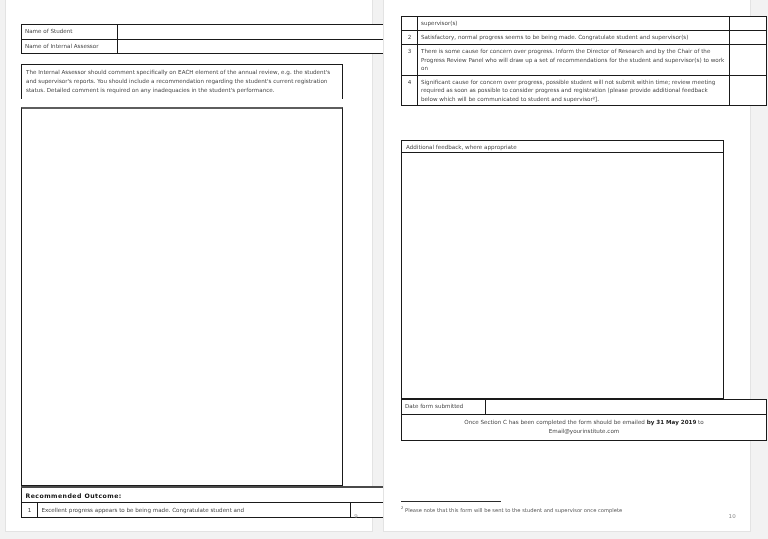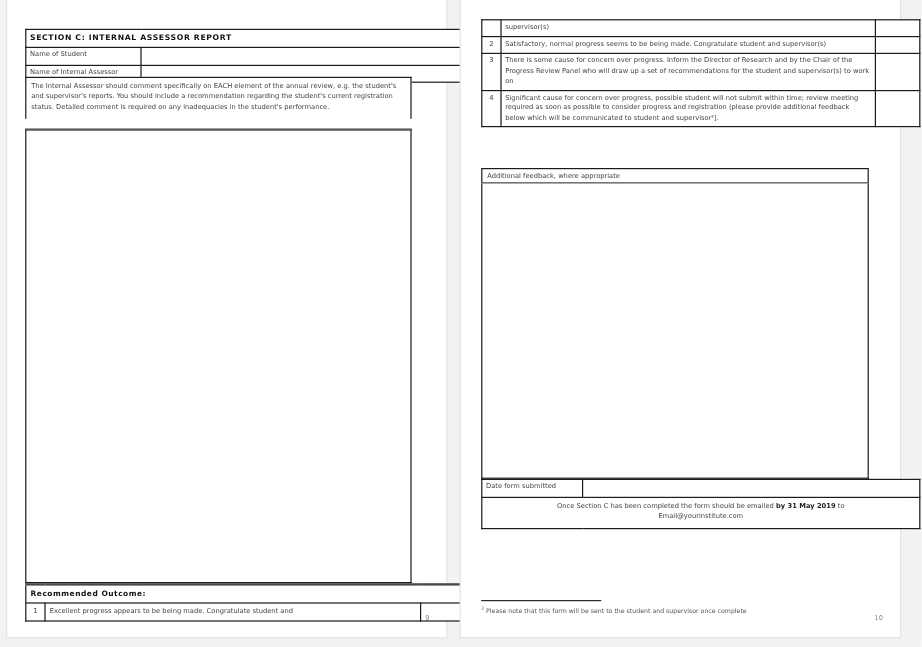--- a/index.html
+++ b/index.html
@@ -153,23 +153,20 @@
 
   <div class="page page-left">
     <div class="page-body">
 
       <table class="frm l-head">
         <colgroup>
             <col style="width:96px">
             <col>
           </colgroup>
         <tbody>
-            <tr>
-          <td colspan="2" class="sec-title">SECTION C: INTERNAL ASSESSOR REPORT</td>
-        </tr>
         <tr>
           <td>Name of Student</td>
           <td class="blankcell tall"></td>
         </tr>
         <tr>
           <td>Name of Internal Assessor</td>
           <td class="blankcell tall"></td>
         </tr>
       </tbody>
         </table>

